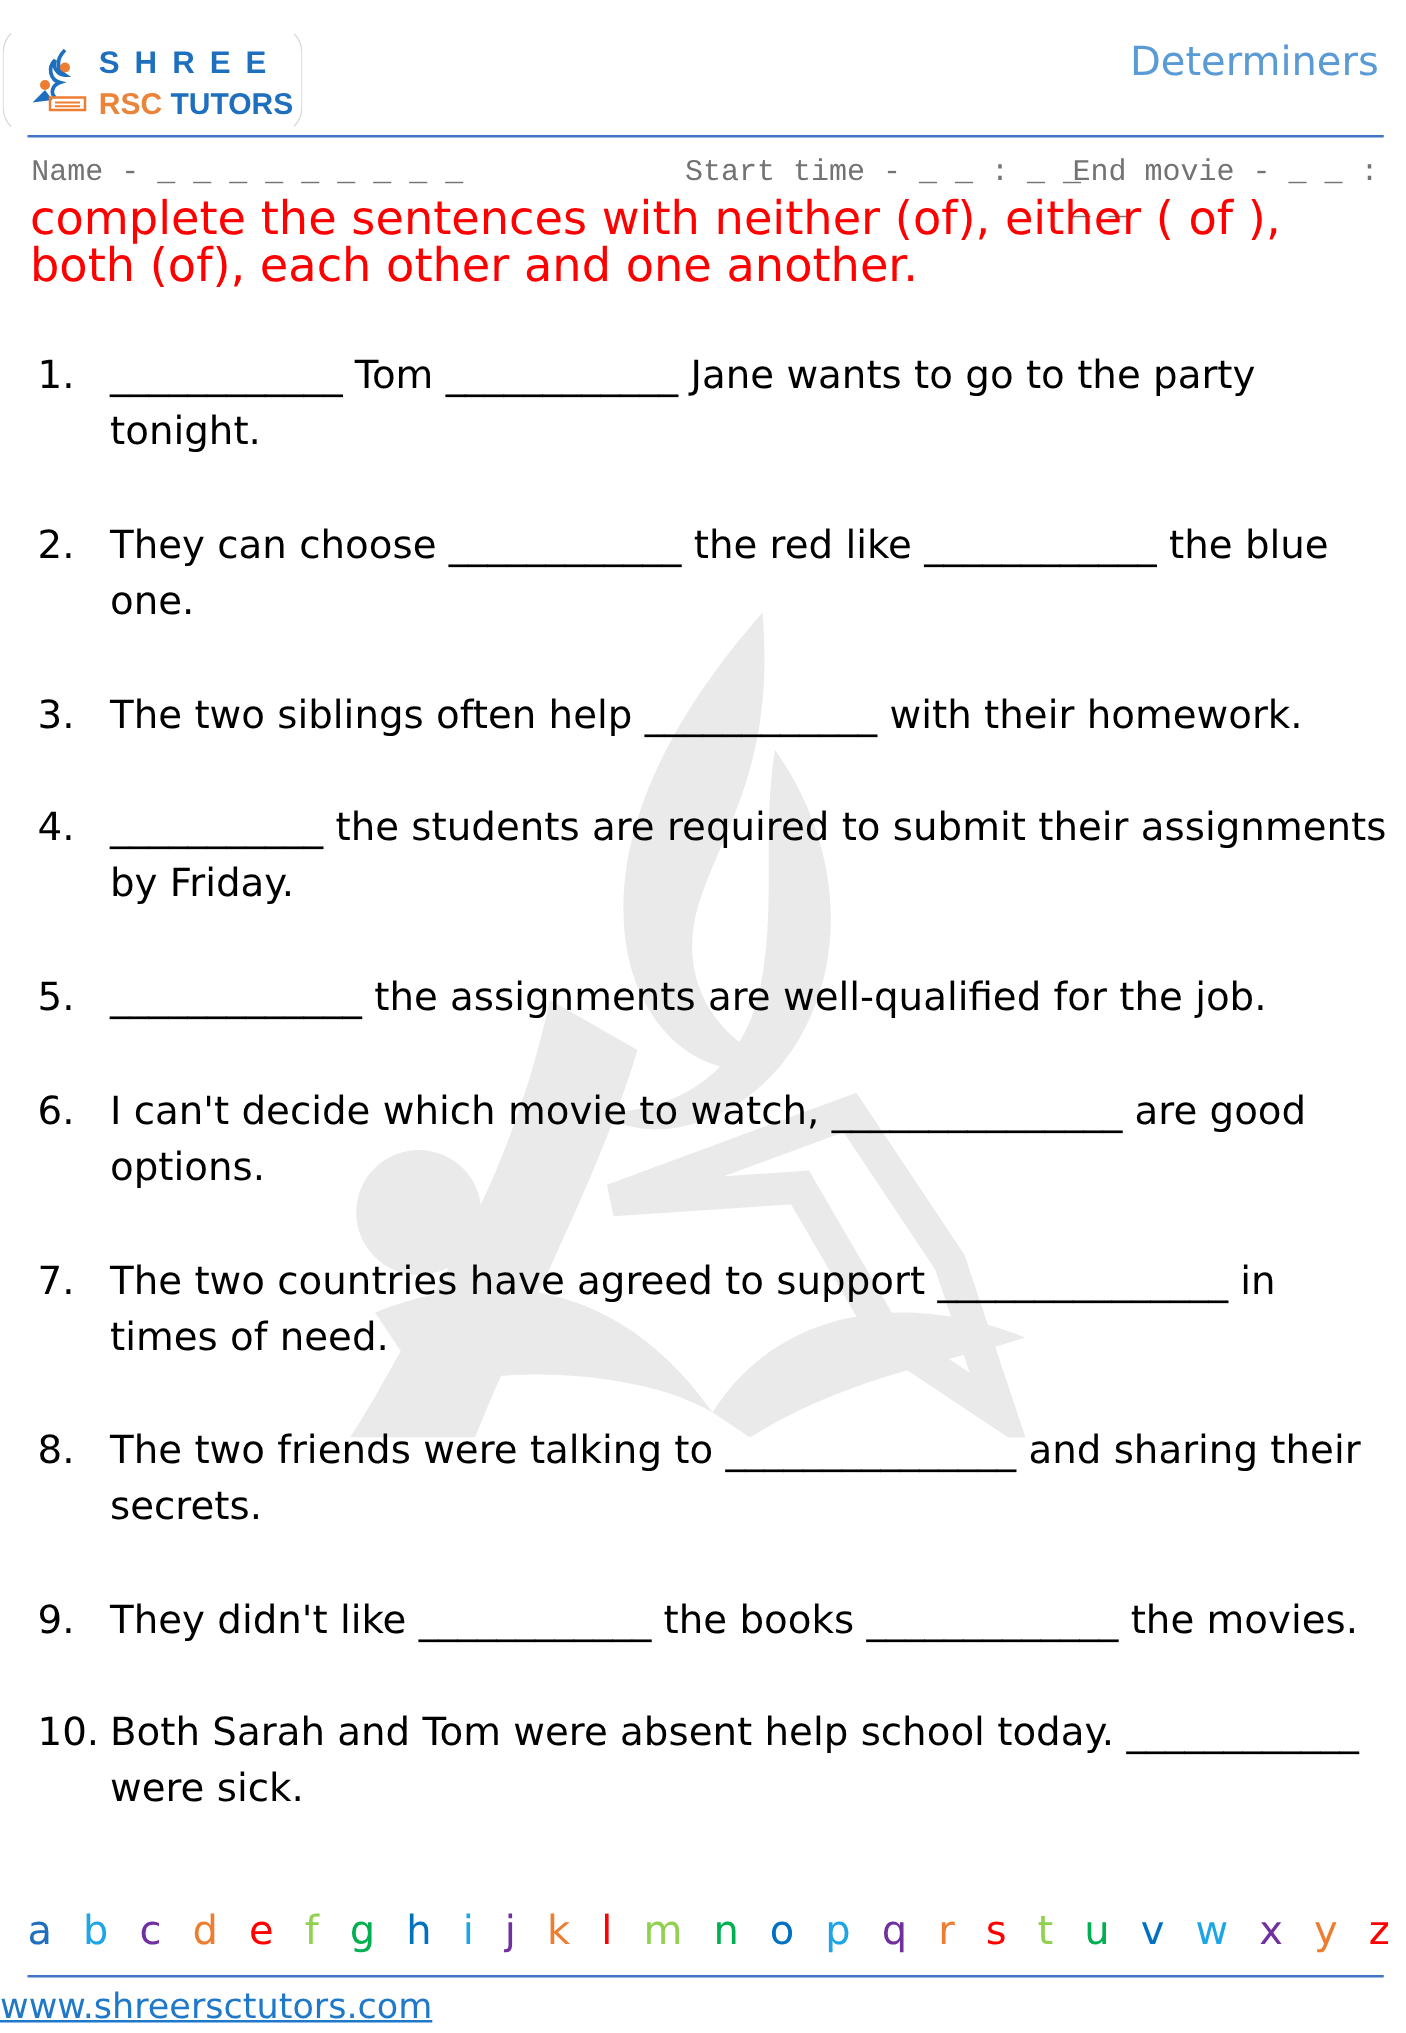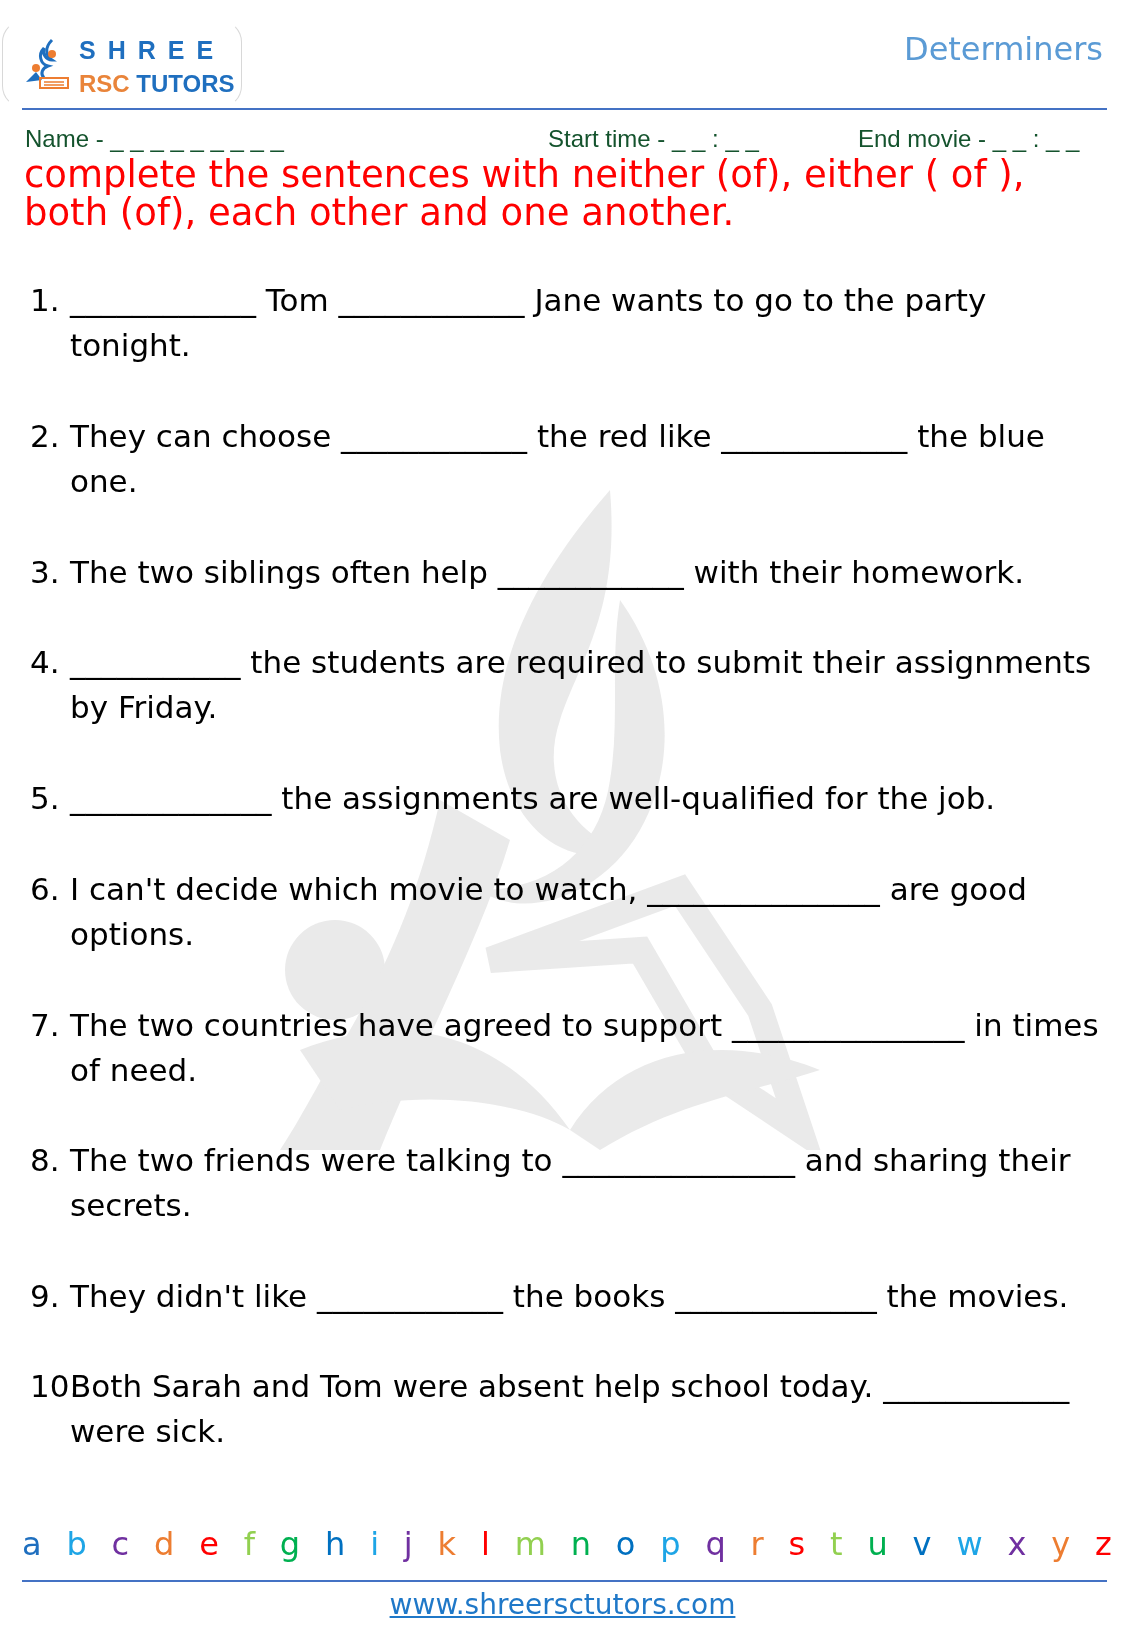--- a/index.html
+++ b/index.html
@@ -15,40 +15,40 @@
     position: absolute; left: 79px; top: 36px; font-size: 25px; font-weight: bold; letter-spacing: 12px; color: #1f6fbf;
   }
   .logo-rsc { position: absolute; left: 79px; top: 70px; font-size: 24px; font-weight: bold; color: #e9843a; }
   .logo-tutors { color: #1f6fbf; }
 
   .page-title {
     position: absolute; right: 22px; top: 30px; font-size: 32px; color: #5b9bd5; font-family: "DejaVu Sans", sans-serif;
   }
   .header-rule { position: absolute; left: 22px; right: 18px; top: 108px; height: 2px; background: #4472c4; }
 
-  .meta-row { position: absolute; top: 125px; font-size: 24px; color: #14532d; font-family: Liberation Sans, sans-serif; }
+  .meta-row { position: absolute; top: 125px; font-size: 24px; color: #737373; font-family: Liberation Mono, monospace; }
   .meta-name { left: 25px; }
   .meta-start { left: 548px; }
   .meta-end { left: 858px; }
 
   .instructions {
     position: absolute; left: 24px; top: 156px; width: 1080px;
     font-size: 37px; line-height: 38px; color: #ff0000; font-family: "DejaVu Sans", sans-serif;
   }
 
   .watermark { position: absolute; left: 240px; top: 490px; width: 620px; height: 660px; opacity: 0.55; }
 
   .questions { position: absolute; left: 0; top: 0; width: 1125px; }
   .q { position: absolute; left: 30px; width: 1085px; font-size: 31px; line-height: 45px; font-family: "DejaVu Sans", sans-serif; }
   .q-num { position: absolute; left: 0; top: 0; }
-  .q-text { display: block; margin-left: 40px; }
+  .q-text { display: block; margin-left: 58px; }
 
   .alphabet { position: absolute; left: 22px; top: 1525px; width: 1090px; display: flex; justify-content: space-between; font-size: 32px; font-family: "DejaVu Sans", sans-serif; }
   .footer-rule { position: absolute; left: 22px; right: 18px; top: 1580px; height: 2px; background: #4472c4; }
-  .footer-url { position: absolute; left: 0; width: 1125px; top: 1588px; text-align: center; font-size: 28px; color: #1f78c8; text-decoration: underline; font-family: "DejaVu Sans", sans-serif; }
+  .footer-url { position: absolute; left: 0; width: 1125px; top: 1588px; text-align: left; font-size: 28px; color: #1f78c8; text-decoration: underline; font-family: "DejaVu Sans", sans-serif; }
 </style>
 </head>
 <body>
 
 <div class="logo-box"></div>
 <svg class="logo-mark" viewBox="0 0 52 54">
   <path d="M30 2 C22 10 24 18 30 22 C24 22 20 16 22 10 C16 16 18 26 26 28 C20 30 18 36 22 40" fill="none" stroke="#1f6fbf" stroke-width="3"></path>
   <circle cx="30" cy="16" r="4" fill="#ed7d31"></circle>
   <circle cx="14" cy="30" r="4" fill="#ed7d31"></circle>
   <path d="M4 44 L14 34 L20 42 Z" fill="#1f6fbf"></path>

